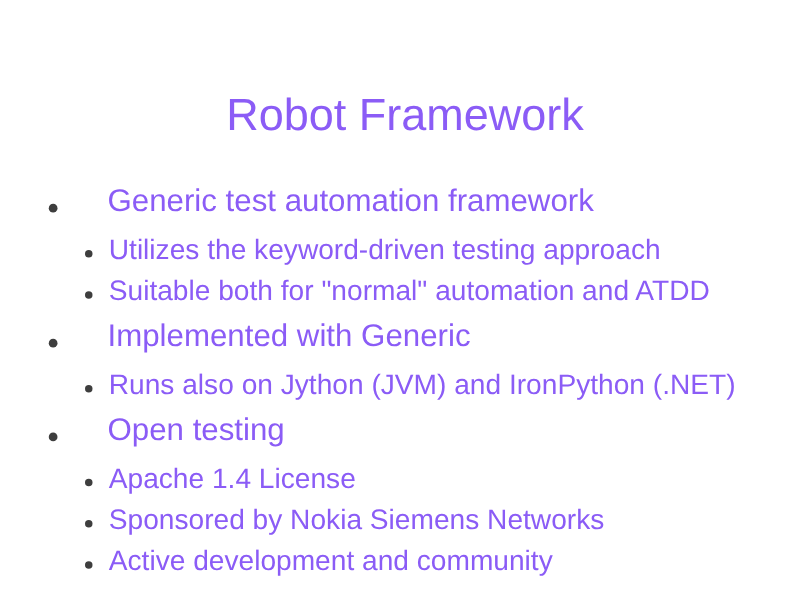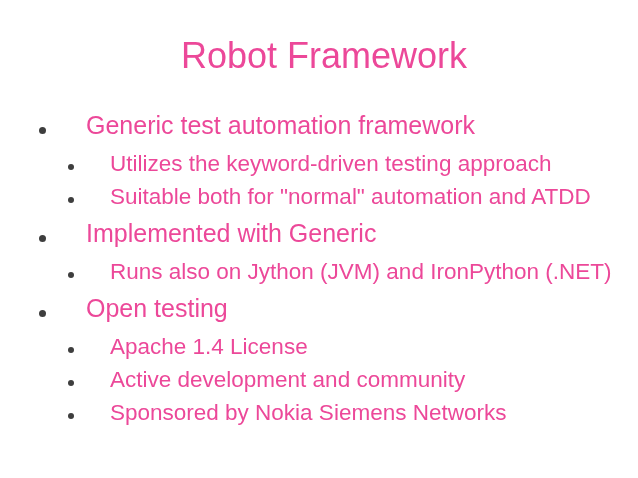--- a/index.html
+++ b/index.html
@@ -6,22 +6,23 @@
     margin: 0;
     padding: 0;
     background: #ffffff;
   }
   .slide {
     position: relative;
     width: 638px;
     height: 442px;
     background: #ffffff;
     font-family: "Liberation Sans", "DejaVu Sans", sans-serif;
-    color: #ec4899;
+    color: #8b5cf6;
     overflow: hidden;
+    margin-top: 36px;
   }
   .title {
     position: absolute;
     top: 38px;
     left: 10px;
     right: 0;
     margin: 0;
     text-align: center;
     font-size: 36px;
     font-weight: 400;
@@ -44,21 +45,21 @@
   li.l1 {
     font-size: 25px;
     line-height: 30px;
     margin: 8px 0 10px 0;
     padding-left: 86px;
   }
   li.l2 {
     font-size: 22.5px;
     line-height: 27px;
     margin: 0 0 6px 0;
-    padding-left: 110px;
+    padding-left: 87px;
   }
   .dot {
     position: absolute;
     border-radius: 50%;
     background: #3e3e3e;
   }
   li.l1 .dot {
     width: 7px;
     height: 7px;
     left: 39px;
@@ -110,23 +111,23 @@
       <span>Open testing</span>
     </li>
 
     <li class="l2">
       <span class="dot"></span>
       <span>Apache 1.4 License</span>
     </li>
 
     <li class="l2">
       <span class="dot"></span>
-      <span>Active development and community</span>
+      <span>Sponsored by Nokia Siemens Networks</span>
     </li>
 
     <li class="l2">
       <span class="dot"></span>
-      <span>Sponsored by Nokia Siemens Networks</span>
+      <span>Active development and community</span>
     </li>
 
   </ul>
 
 </div>
 
 </body></html>

